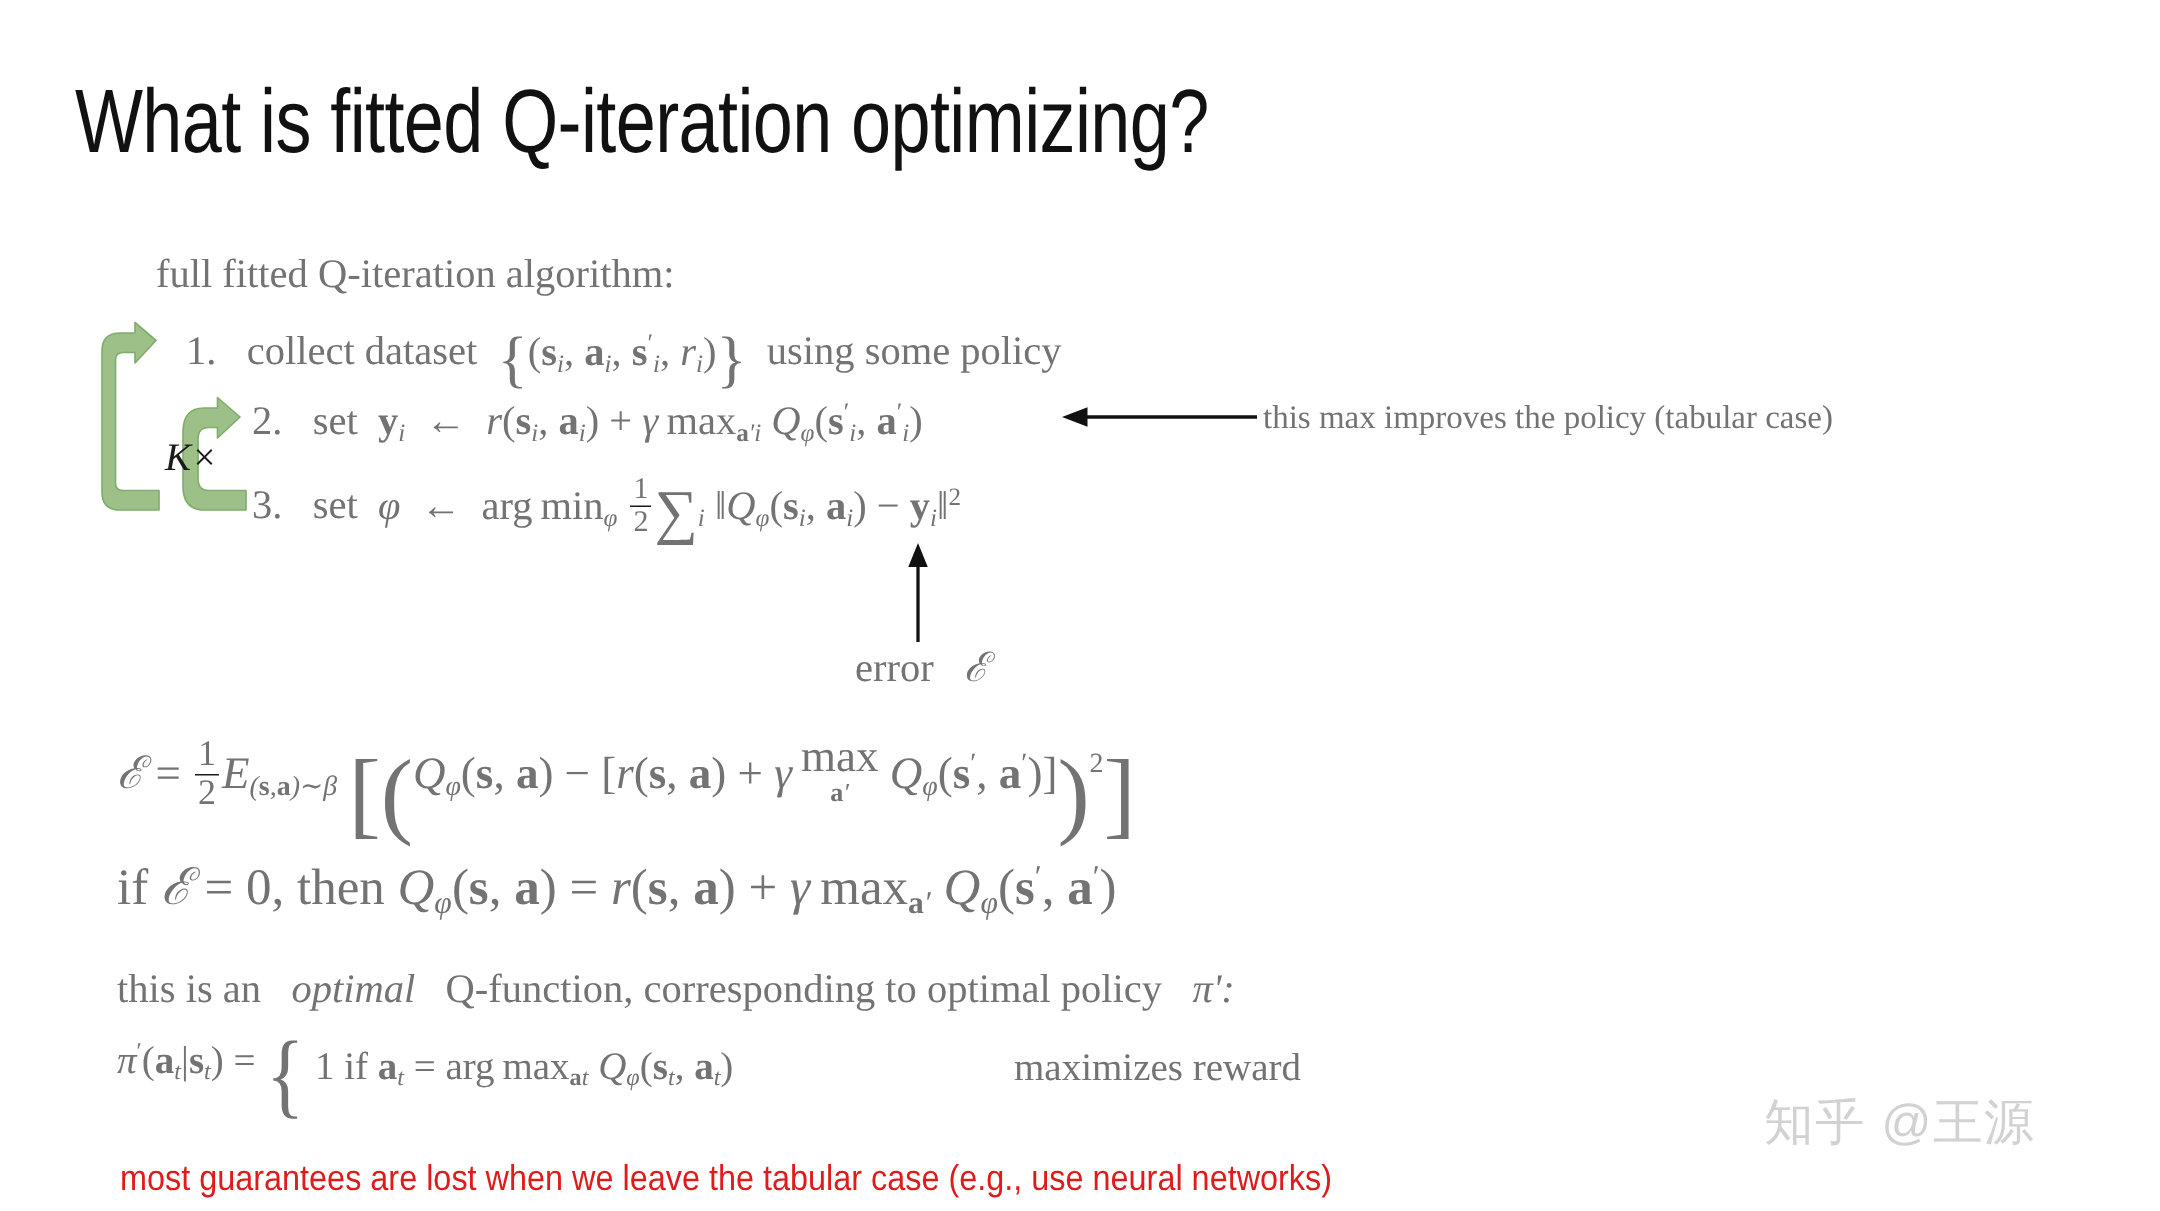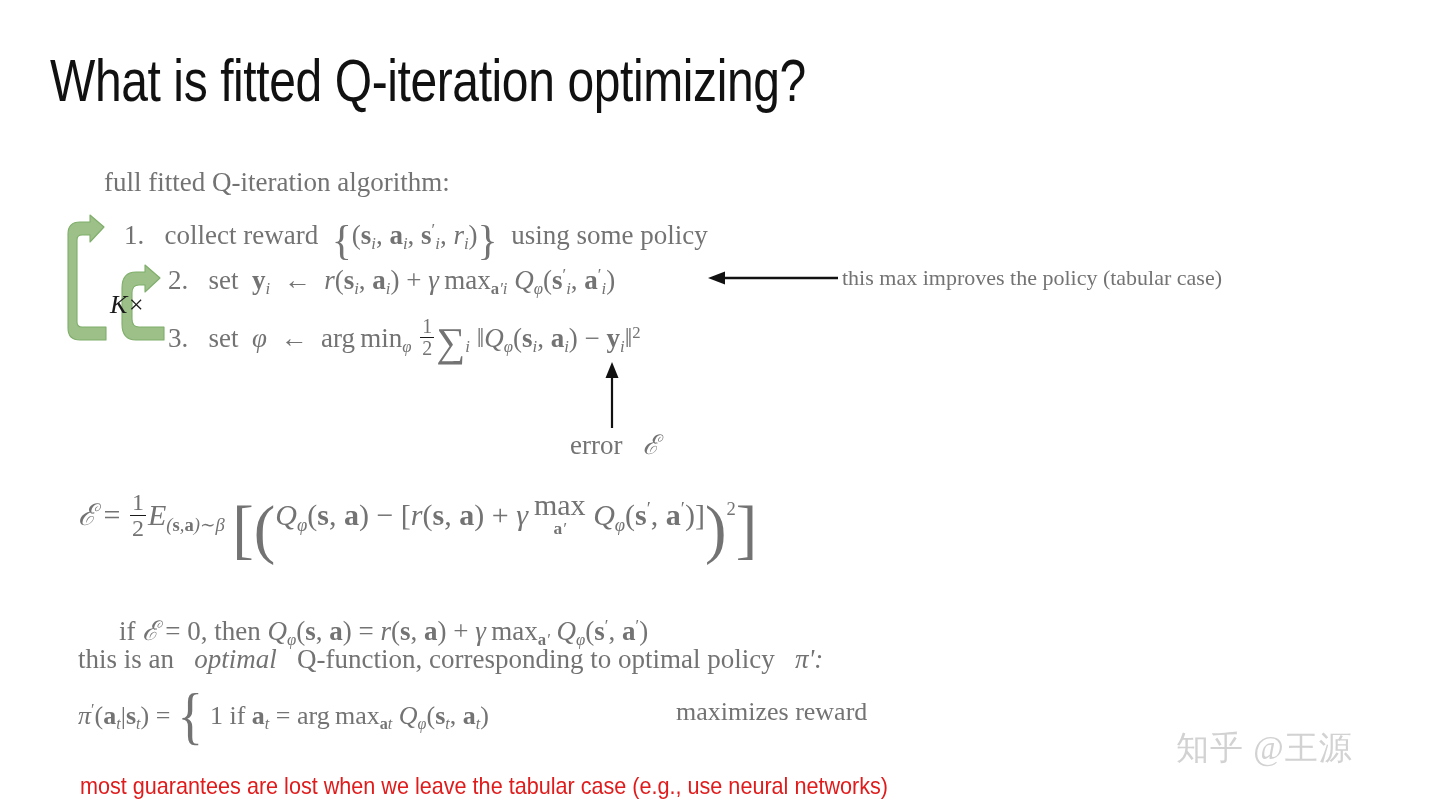--- a/index.html
+++ b/index.html
@@ -125,31 +125,30 @@
   
   #error-equation {
     position: absolute;
     left: 78px;
     top: 490px;
     font-size: 30px;
   }
   #error-equation .frac { font-size: 0.80em; vertical-align: -0.45em; }
 
   
-  #statement-if     { position: absolute; left: 78px; top: 616px; font-size: 27px; margin-left: 41px; }
+  #statement-if     { position: absolute; left: 78px; top: 572px; font-size: 34px; }
   #statement-optimal{ position: absolute; left: 78px; top: 644px; font-size: 27px; }
 
   
   #policy-def {
     position: absolute;
     left: 78px;
     top: 692px;
     font-size: 26px;
     display: flex;
-    align-items: center;
     font-family: Liberation Serif, serif;
   }
   #policy-def .lhs { margin-right: 4px; }
   #policy-def .brace {
     font-size: 2.05em;
     font-weight: 300;
     line-height: 0.92;
     margin: 0 7px 0 3px;
     transform: scaleY(1.18);
   }
@@ -178,21 +177,21 @@
     transform: scaleX(0.90);
     transform-origin: left center;
     white-space: nowrap;
   }
 
   
   #watermark {
     position: absolute;
     left: 1176px;
     top: 726px;
-    font-family: Liberation Serif, serif;
+    font-family: Liberation Sans, sans-serif;
     font-size: 33px;
     color: #d2d2d2;
     letter-spacing: 1px;
     white-space: nowrap;
     user-select: none;
   }
 </style>
 </head>
 <body>
 
@@ -214,21 +213,21 @@
     </svg>
   </div>
 
   <div class="loop-label">
     <span class="kk">K×</span>
   </div>
 
   <div class="algo-step mathline" id="algo-step-1">
     <span>1.</span>
     <span>&nbsp;</span>
-    <span>collect reward</span>
+    <span>collect dataset</span>
     <span>
       &nbsp;<span class="bigdelim">{</span>(<span class="bf">s</span><sub>i</sub>,&nbsp;<span class="bf">a</span><sub>i</sub>,&nbsp;<span class="bf">s</span><sup>′</sup><sub>i</sub>,&nbsp;<span class="it">r</span><sub>i</sub>)<span class="bigdelim">}</span>&nbsp;
     </span>
     <span>using some policy</span>
   </div>
 
   <div class="algo-step mathline" id="algo-step-2">
     <span>2.</span>
     <span>&nbsp;</span>
     <span>set</span>

